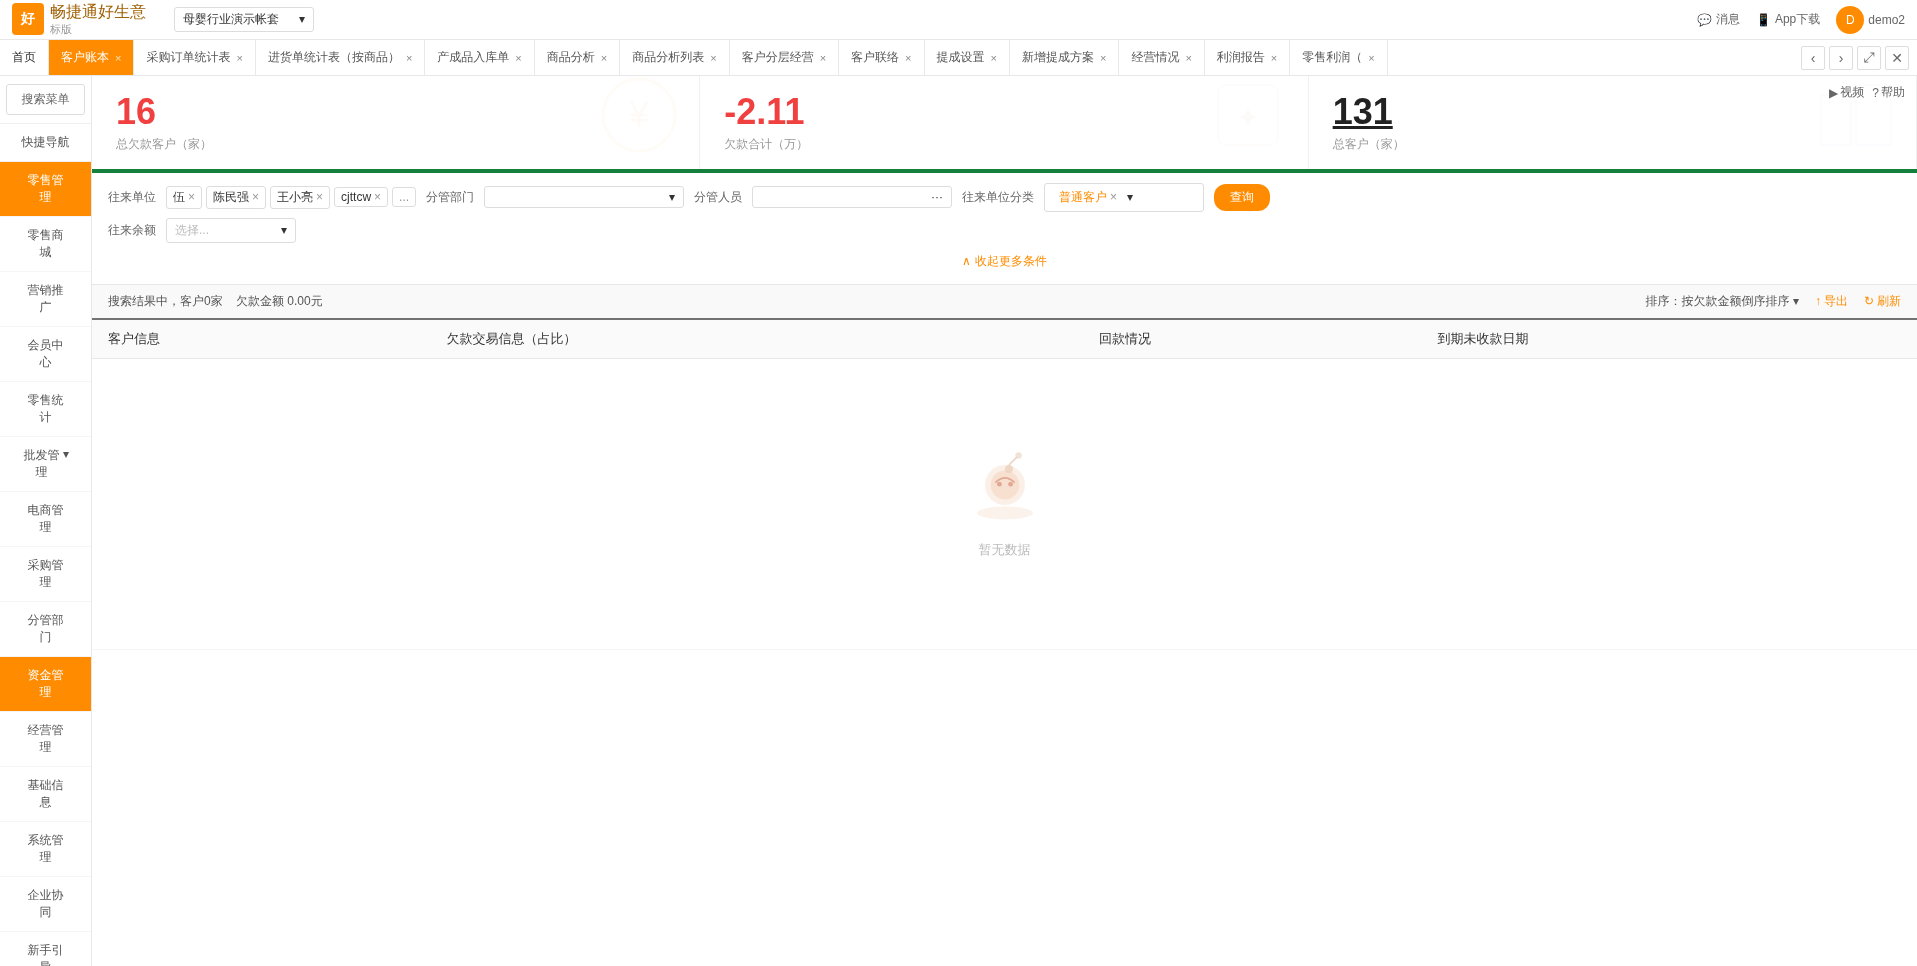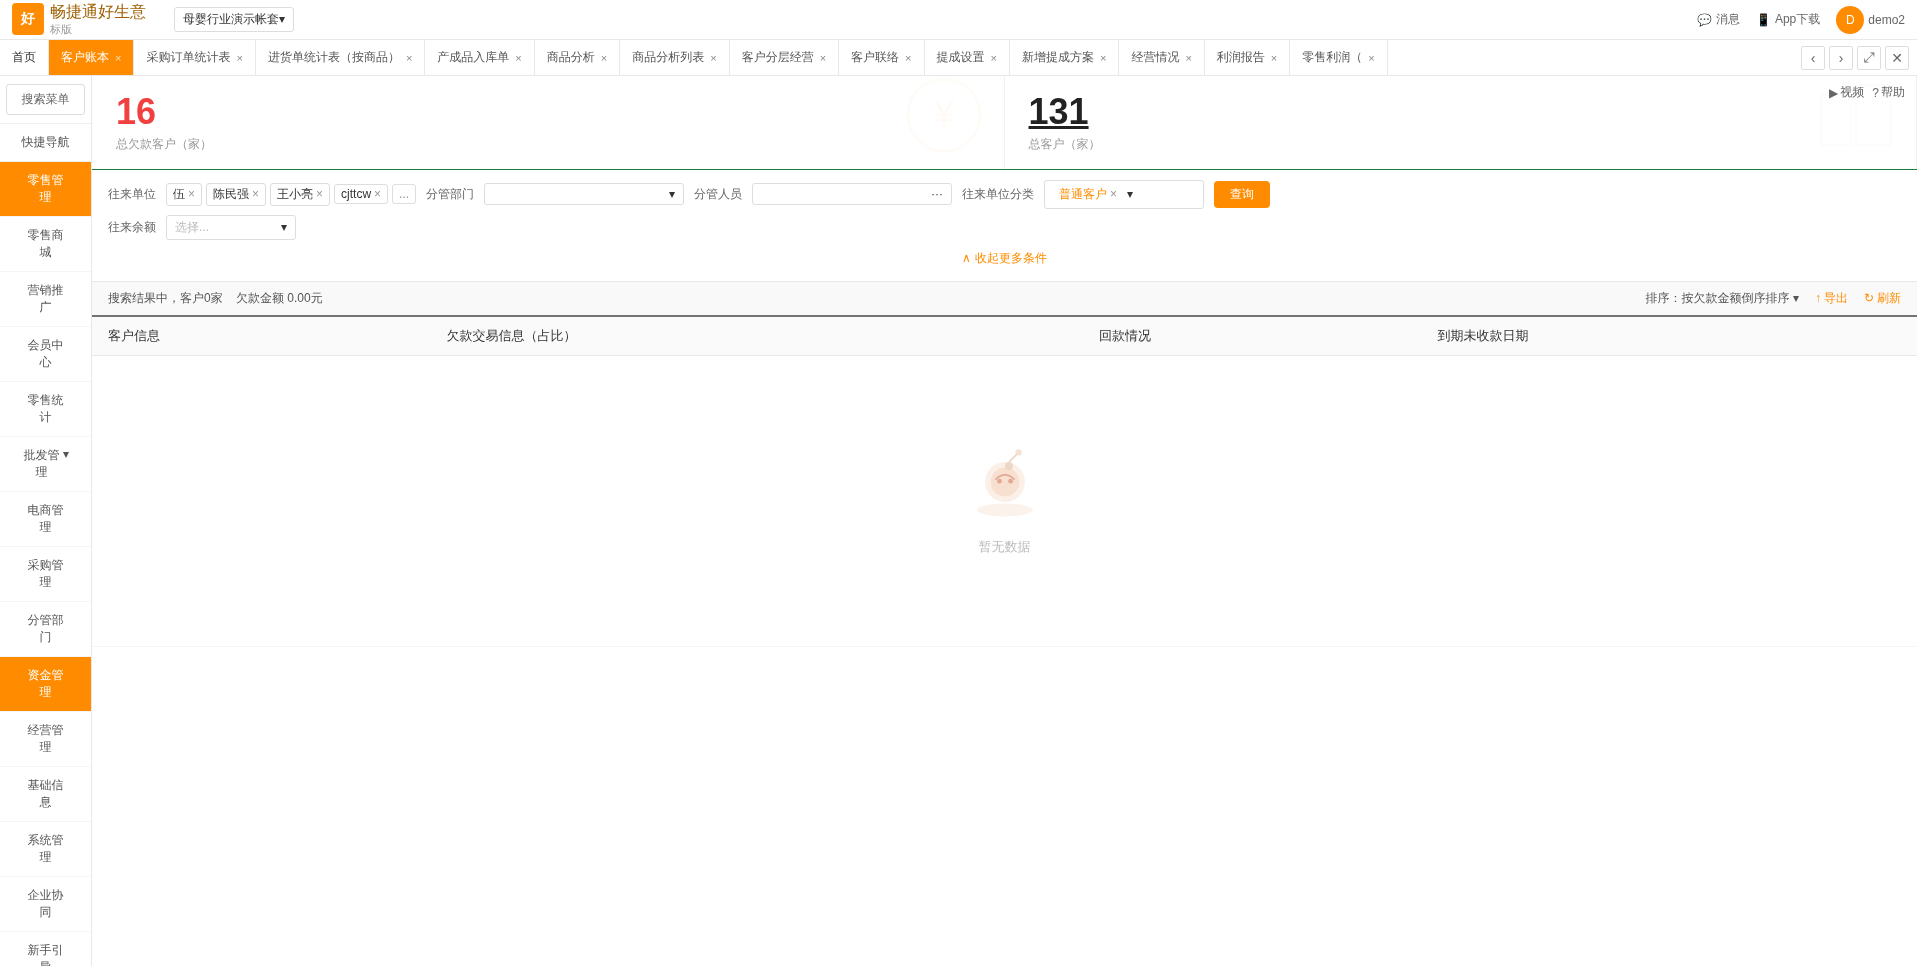--- a/index.html
+++ b/index.html
@@ -43,21 +43,21 @@
       color: #a16207;
       line-height: 1.3;
     }
     .logo-subtitle {
       font-size: 11px;
       color: #999;
     }
     .store-select {
       display: flex;
       align-items: center;
-      gap: 0;
+      gap: 20px;
       border: 1px solid #ddd;
       padding: 3px 8px;
       border-radius: 3px;
       cursor: pointer;
       font-size: 12px;
       color: #333;
       background: #fff;
       margin-left: 20px;
     }
     .top-header-right {
@@ -208,21 +208,21 @@
       flex-direction: column;
       overflow: hidden;
       background: #f5f5f5;
     }
 
     
     .stats-bar {
       background: #fff;
       display: flex;
       align-items: stretch;
-      border-bottom: 1px solid #15803d;
+      border-bottom: 4px solid #15803d;
       flex-shrink: 0;
       position: relative;
     }
     .stat-block {
       flex: 1;
       padding: 16px 24px;
       display: flex;
       flex-direction: column;
       align-items: flex-start;
       border-right: 1px solid #f0f0f0;
@@ -326,21 +326,21 @@
       color: #333;
       min-width: 120px;
       background: #fff;
       cursor: pointer;
     }
     .filter-btn-query {
       background: #ff8c00;
       color: white;
       border: none;
       padding: 5px 16px;
-      border-radius: 4px;
+      border-radius: 12px;
       font-size: 12px;
       cursor: pointer;
     }
     .collapse-bar {
       text-align: center;
       padding: 4px;
       color: #ff8c00;
       font-size: 12px;
       cursor: pointer;
       display: flex;
@@ -556,20 +556,30 @@
         <div class="stat-bg-icon">
           <svg width="80" height="80" viewBox="0 0 80 80" fill="none" xmlns="http://www.w3.org/2000/svg">
             <circle cx="40" cy="40" r="36" stroke="#ff8c00" stroke-width="3" fill="none" opacity="0.3"></circle>
             <text x="40" y="52" text-anchor="middle" font-size="36" fill="#ff8c00" opacity="0.4">¥</text>
           </svg>
         </div>
         <div class="stat-value red">16</div>
         <div class="stat-label">总欠款客户（家）</div>
       </div>
 
+      <div class="stat-block">
+        <div class="stat-bg-icon">
+          <svg width="80" height="80" viewBox="0 0 80 80" fill="none">
+            <rect x="10" y="10" width="60" height="60" rx="8" stroke="#e88" stroke-width="2" fill="none" opacity="0.3"></rect>
+            <text x="40" y="52" text-anchor="middle" font-size="28" fill="#e88" opacity="0.4">✦</text>
+          </svg>
+        </div>
+        <div class="stat-value red">-2.11</div>
+        <div class="stat-label">欠款合计（万）</div>
+      </div>
 
       <div class="stat-block">
         <div class="stat-bg-icon">
           <svg width="80" height="80" viewBox="0 0 80 80" fill="none">
             <rect x="5" y="20" width="30" height="50" rx="2" stroke="#aad" stroke-width="2" fill="none" opacity="0.4"></rect>
             <rect x="40" y="10" width="35" height="60" rx="2" stroke="#aad" stroke-width="2" fill="none" opacity="0.4"></rect>
           </svg>
         </div>
         <div class="stat-value dark">131</div>
         <div class="stat-label">总客户（家）</div>

